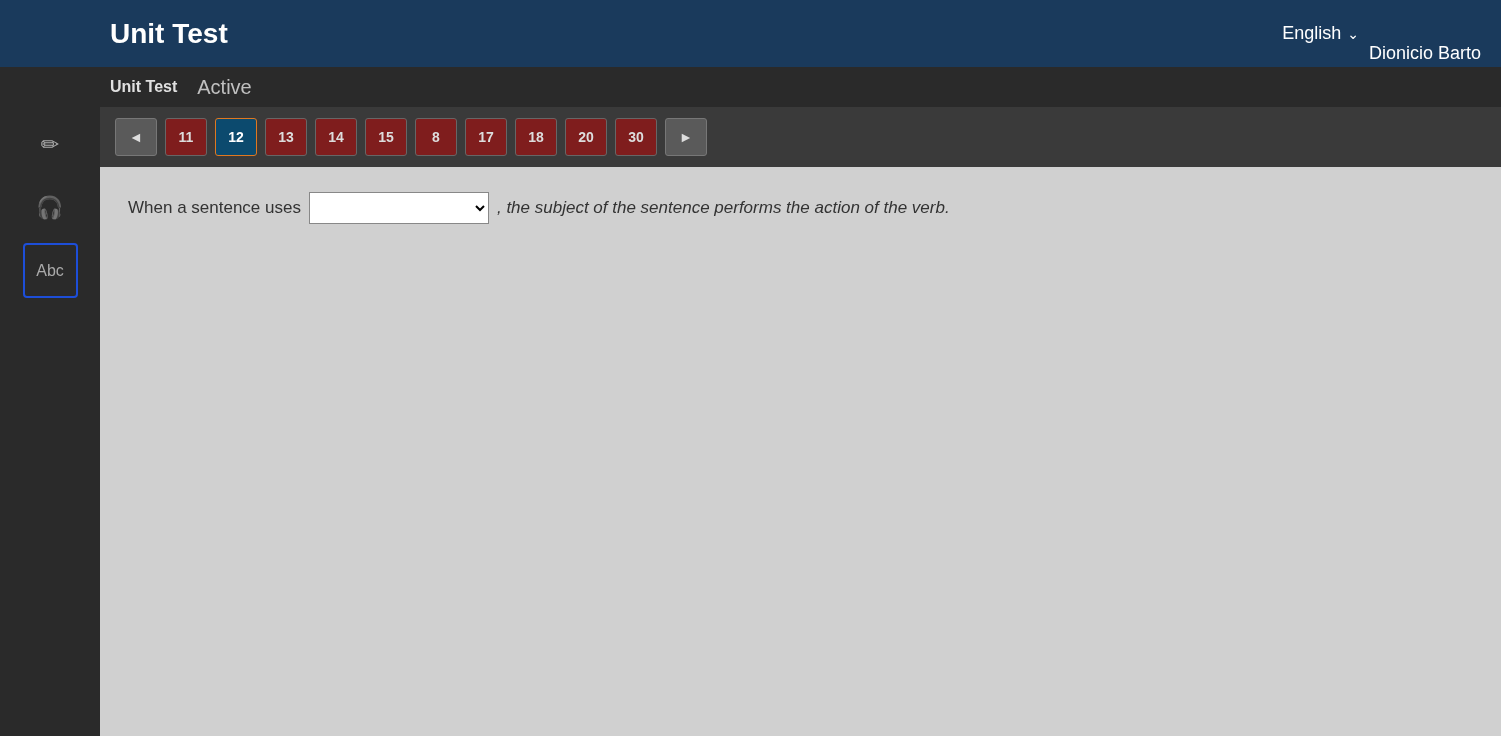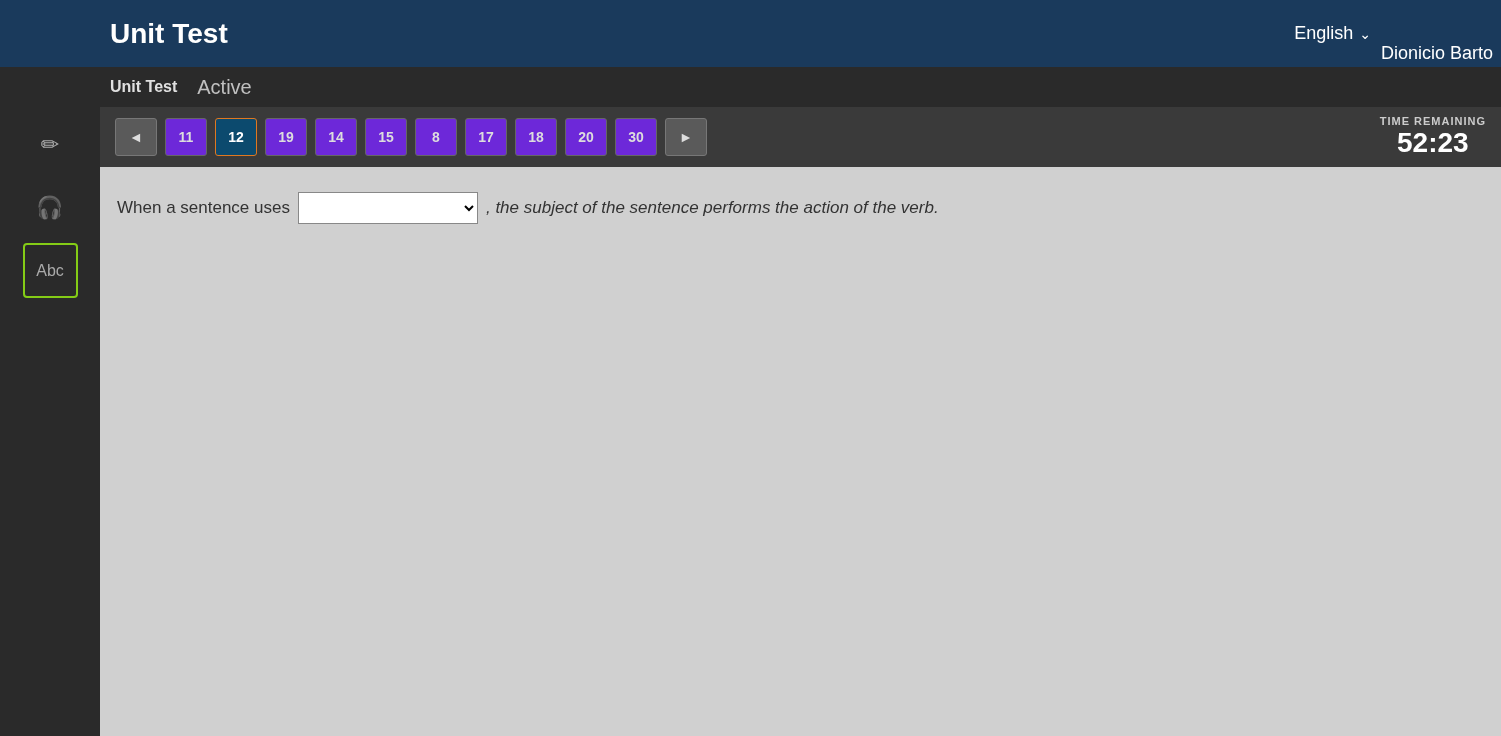--- a/index.html
+++ b/index.html
@@ -31,21 +31,21 @@
     }
 
     .header-right {
       position: absolute;
       right: 0;
       top: 0;
       height: 100%;
       display: flex;
       align-items: center;
       gap: 10px;
-      padding-right: 8px;
+      padding-right: 20px;
       text-align: center;
     }
 
     .language-selector {
       display: flex;
       align-items: center;
       gap: 6px;
       color: white;
       font-size: 18px;
       cursor: pointer;
@@ -116,21 +116,21 @@
     .sidebar-icon.pencil {
       color: #aaa;
     }
 
     .sidebar-icon.headphones {
       color: #aaa;
     }
 
     .sidebar-icon.book {
       color: #aaa;
-      border: 2px solid #84cc16;
+      border: 2px solid #1d4ed8;
       font-size: 16px;
     }
 
     
     .content-panel {
       flex: 1;
       display: flex;
       flex-direction: column;
     }
 
@@ -141,21 +141,21 @@
       display: flex;
       align-items: center;
       padding: 0 15px;
       gap: 8px;
     }
 
     .nav-btn {
       width: 42px;
       height: 38px;
       border: 1px solid #666;
-      background: #6d28d9;
+      background: #7f1d1d;
       color: #ddd;
       font-size: 14px;
       font-weight: bold;
       display: flex;
       align-items: center;
       justify-content: center;
       cursor: pointer;
       border-radius: 3px;
       user-select: none;
     }
@@ -188,21 +188,21 @@
     .timer-value {
       font-size: 28px;
       font-weight: bold;
       color: white;
     }
 
     
     .question-area {
       flex: 1;
       background: #d0d0d0;
-      padding: 25px 17px;
+      padding: 25px 28px;
       font-size: 17px;
       color: #222;
     }
 
     .question-text {
       display: flex;
       align-items: center;
       gap: 8px;
       font-size: 17px;
       color: #333;
@@ -250,34 +250,30 @@
     <div class="sidebar-icon headphones">🎧</div>
     <div class="sidebar-icon book">Abc</div>
   </div>
 
   <div class="content-panel">
 
     <div class="nav-toolbar">
       <div class="nav-btn prev-next">◄</div>
       <div class="nav-btn">11</div>
       <div class="nav-btn active">12</div>
-      <div class="nav-btn">19</div>
+      <div class="nav-btn">13</div>
       <div class="nav-btn">14</div>
       <div class="nav-btn">15</div>
       <div class="nav-btn">8</div>
       <div class="nav-btn">17</div>
       <div class="nav-btn">18</div>
       <div class="nav-btn">20</div>
       <div class="nav-btn">30</div>
       <div class="nav-btn prev-next">►</div>
 
-      <div class="timer-area">
-        <div class="timer-label">TIME REMAINING</div>
-        <div class="timer-value">52:23</div>
-      </div>
     </div>
 
     <div class="question-area">
       <div class="question-text">
         <span>When a sentence uses</span>
         <select class="answer-dropdown">
           <option value=""></option>
           <option value="active_voice">active voice</option>
           <option value="passive_voice">passive voice</option>
           <option value="present_tense">present tense</option>

